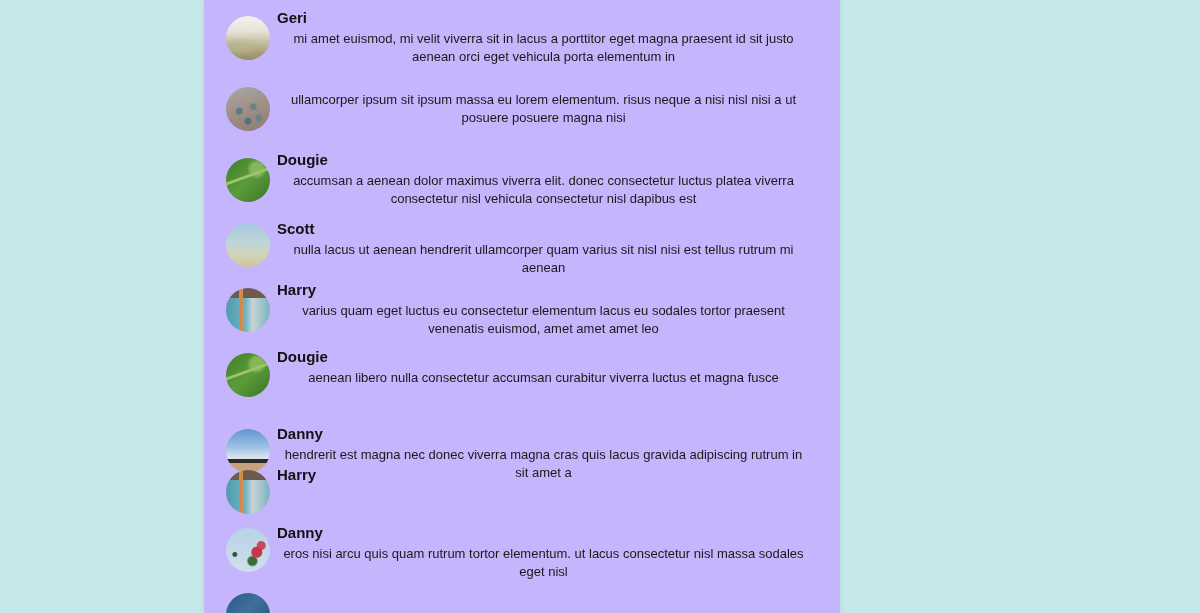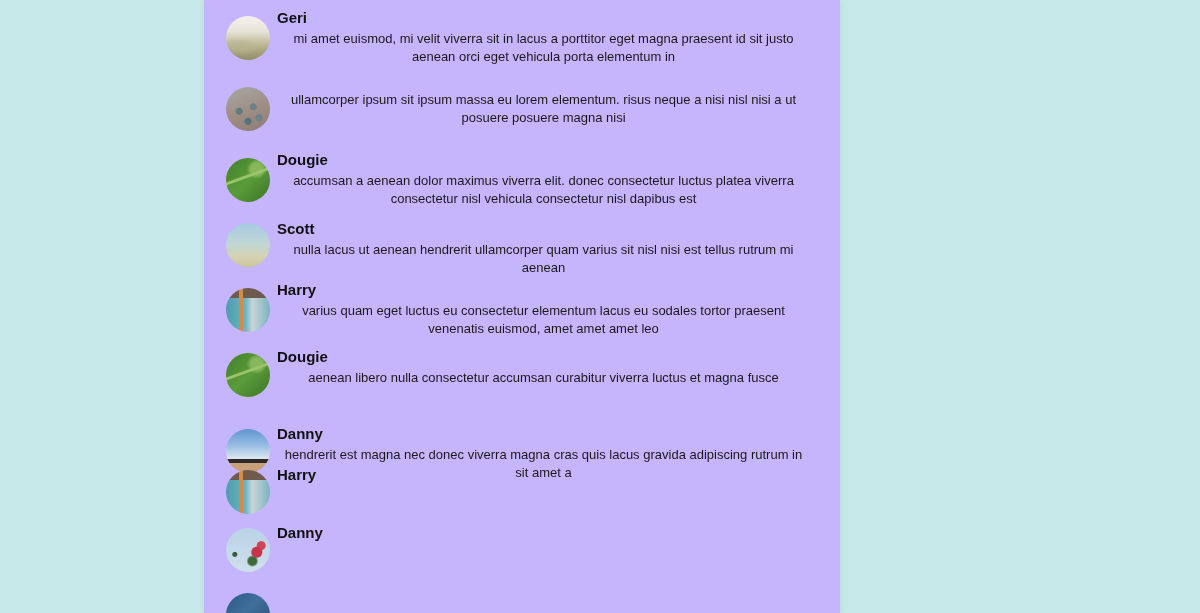--- a/index.html
+++ b/index.html
@@ -172,20 +172,21 @@
       <div class="avatar av-door"></div>
       <div class="content" style="padding-top:3px;">
         <div class="name">Harry</div>
       </div>
     </li>
 
     <li class="item" style="top:528px;">
       <div class="avatar av-flower"></div>
       <div class="content" style="padding-top:3px;">
         <div class="name">Danny</div>
+        <div class="message">eros nisi arcu quis quam rutrum tortor elementum. ut lacus consectetur nisl massa sodales eget nisl</div>
       </div>
     </li>
 
     <li class="item" style="top:593px;">
       <div class="avatar av-blue"></div>
     </li>
 
   </ul>
 </div>
 

